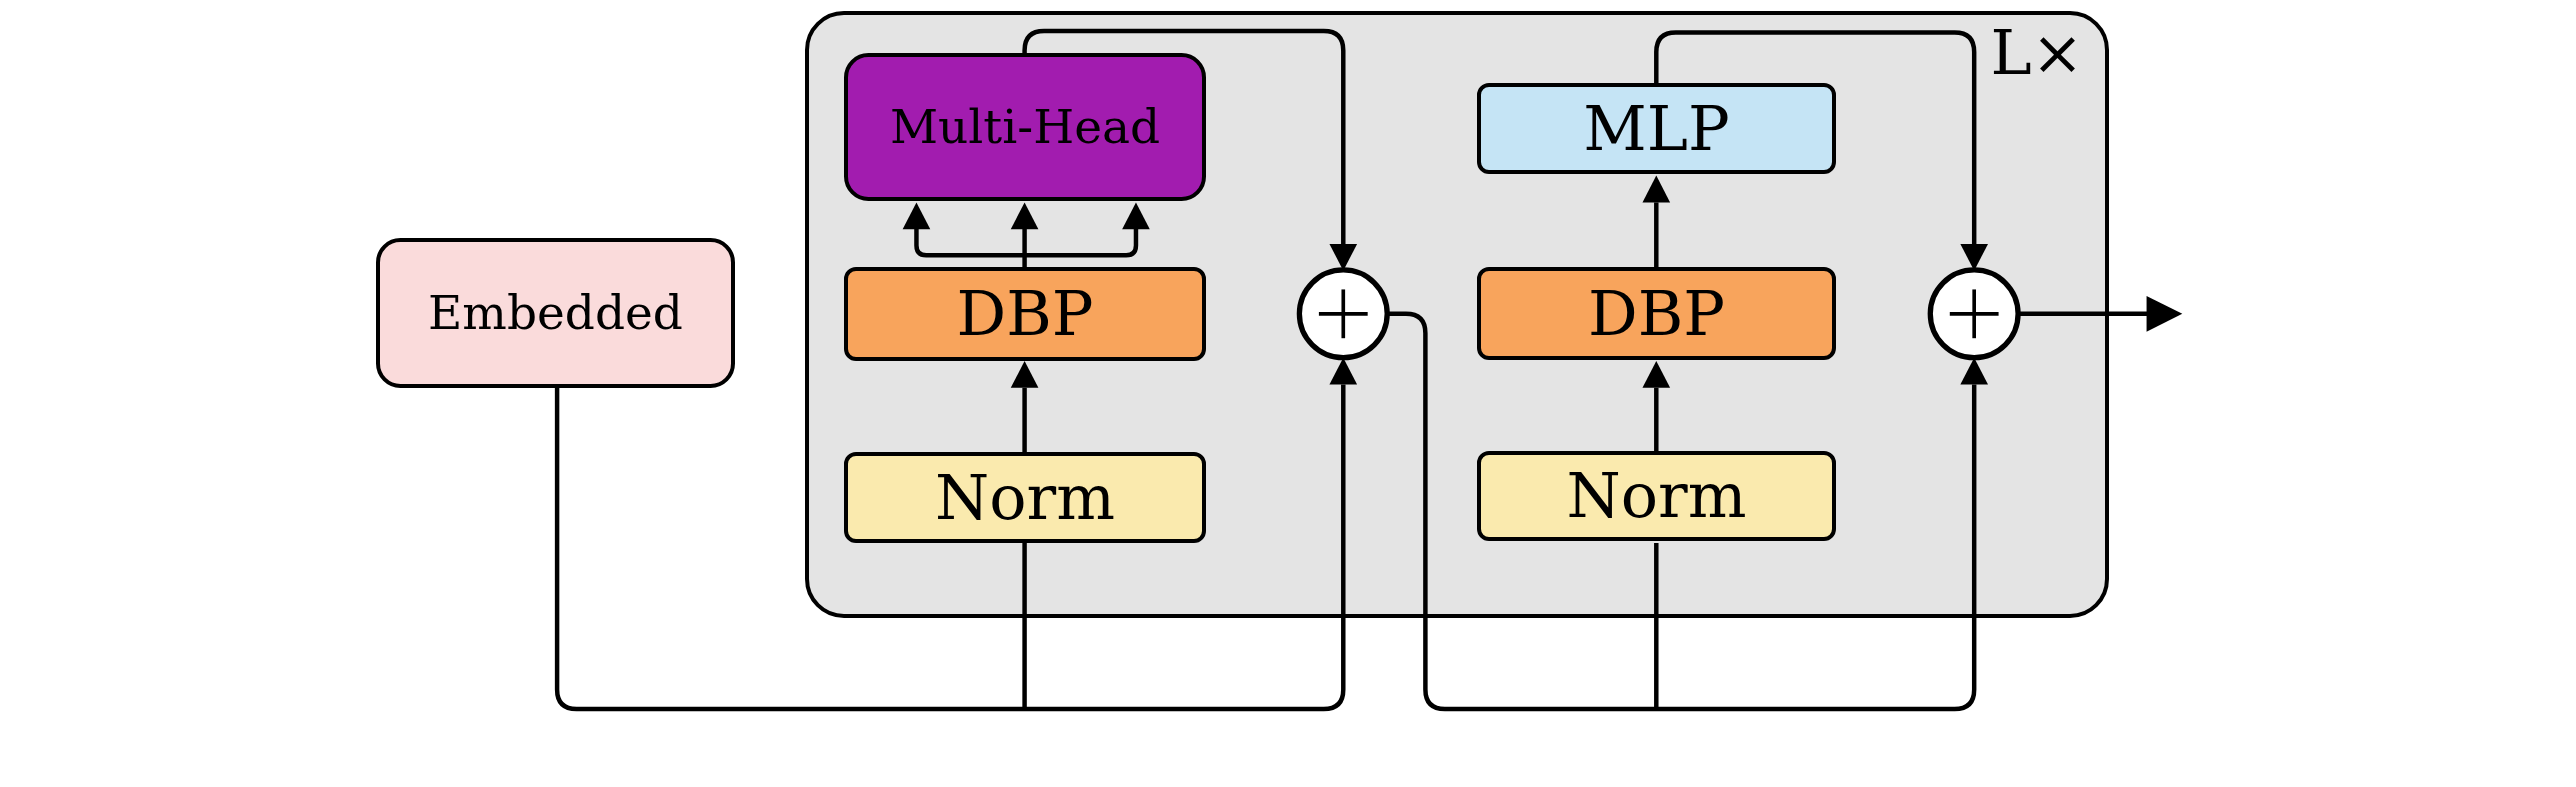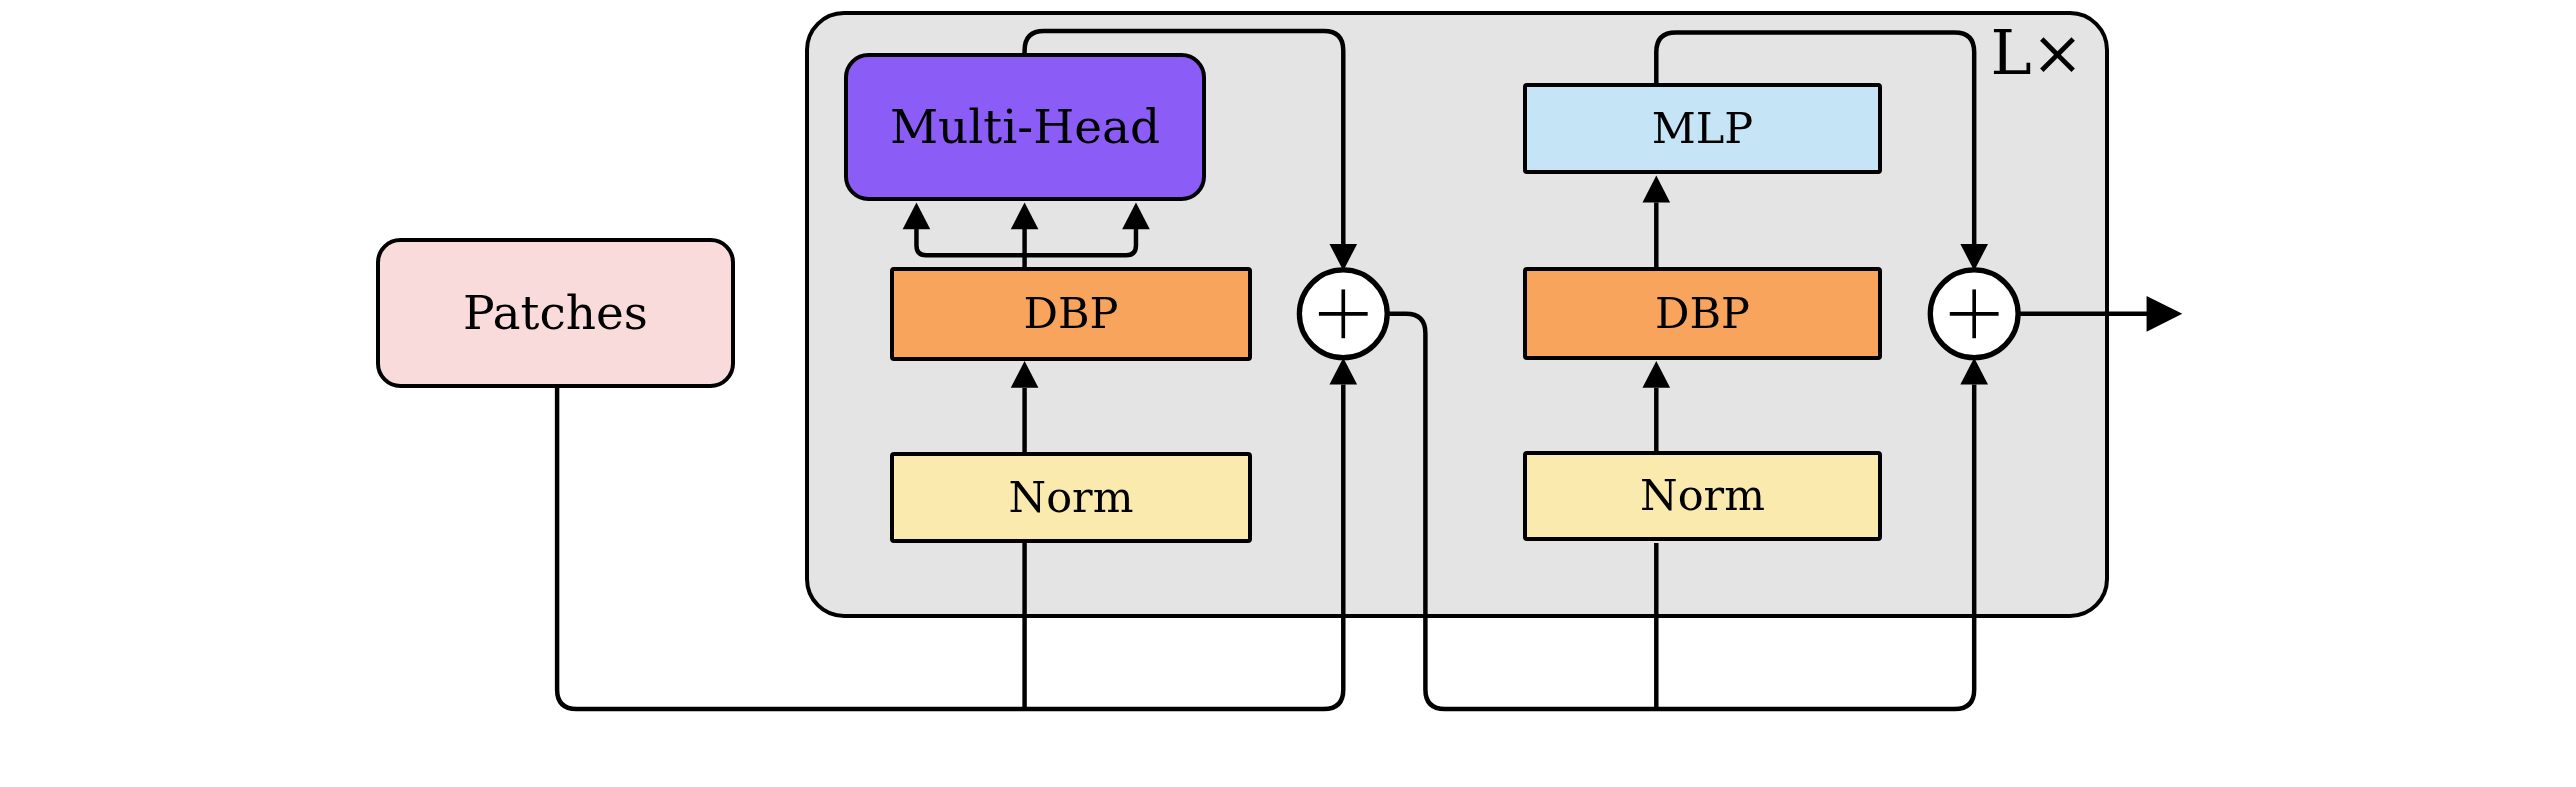--- a/index.html
+++ b/index.html
@@ -39,21 +39,21 @@
     flex-direction: column;
     align-items: center;
     justify-content: center;
     text-align: center;
     color: #000;
     z-index: 3;
     line-height: 1.38;
   }
   .node span { display: block; }
   .big-node  { border-radius: 24.4px; font-size: 47px; }
-  .small-node{ border-radius: 4px; font-size: 43px; margin-left: 46px; }
+  .small-node{ border-radius: 12px; font-size: 62px; }
 
   .node-embedded { left: 376px;  top: 238px; width: 359px; height: 150px; }
   .node-mha      { left: 844px; top: 53px;  width: 362px; height: 148px; }
   .node-dbp-l    { left: 844px; top: 267px; width: 362px; height: 94px; }
   .node-norm-l   { left: 844px; top: 452px; width: 362px; height: 91px; }
   .node-mlp      { left: 1477px; top: 83px; width: 359px; height: 91px; }
   .node-dbp-r    { left: 1477px; top: 267px; width: 359px; height: 93px; }
   .node-norm-r   { left: 1477px; top: 451px; width: 359px; height: 90px; }
 
   .repeat-label {
@@ -129,24 +129,24 @@
     <g>
       <circle cx="2428" cy="386" r="54" fill="#ffffff" stroke="currentColor" stroke-width="6.5"></circle>
       <g stroke="currentColor" stroke-width="4.5">
         <line x1="2398" y1="386" x2="2458" y2="386"></line>
         <line x1="2428" y1="356" x2="2428" y2="416"></line>
       </g>
     </g>
   </svg>
 
   <div class="node big-node node-embedded" style="background-color: rgb(250, 219, 219);">
-    <span>Patches</span>
+    <span>Embedded</span>
   </div>
 
-  <div class="node big-node node-mha" style="background-color: #8b5cf6;">
+  <div class="node big-node node-mha" style="background-color: #a21caf;">
     <span>Multi-Head</span>
   </div>
 
   <div class="node small-node node-dbp-l" style="background-color: rgb(248, 164, 92);">
     <span>DBP</span>
   </div>
 
   <div class="node small-node node-norm-l" style="background-color: rgb(250, 234, 174);">
     <span>Norm</span>
   </div>

